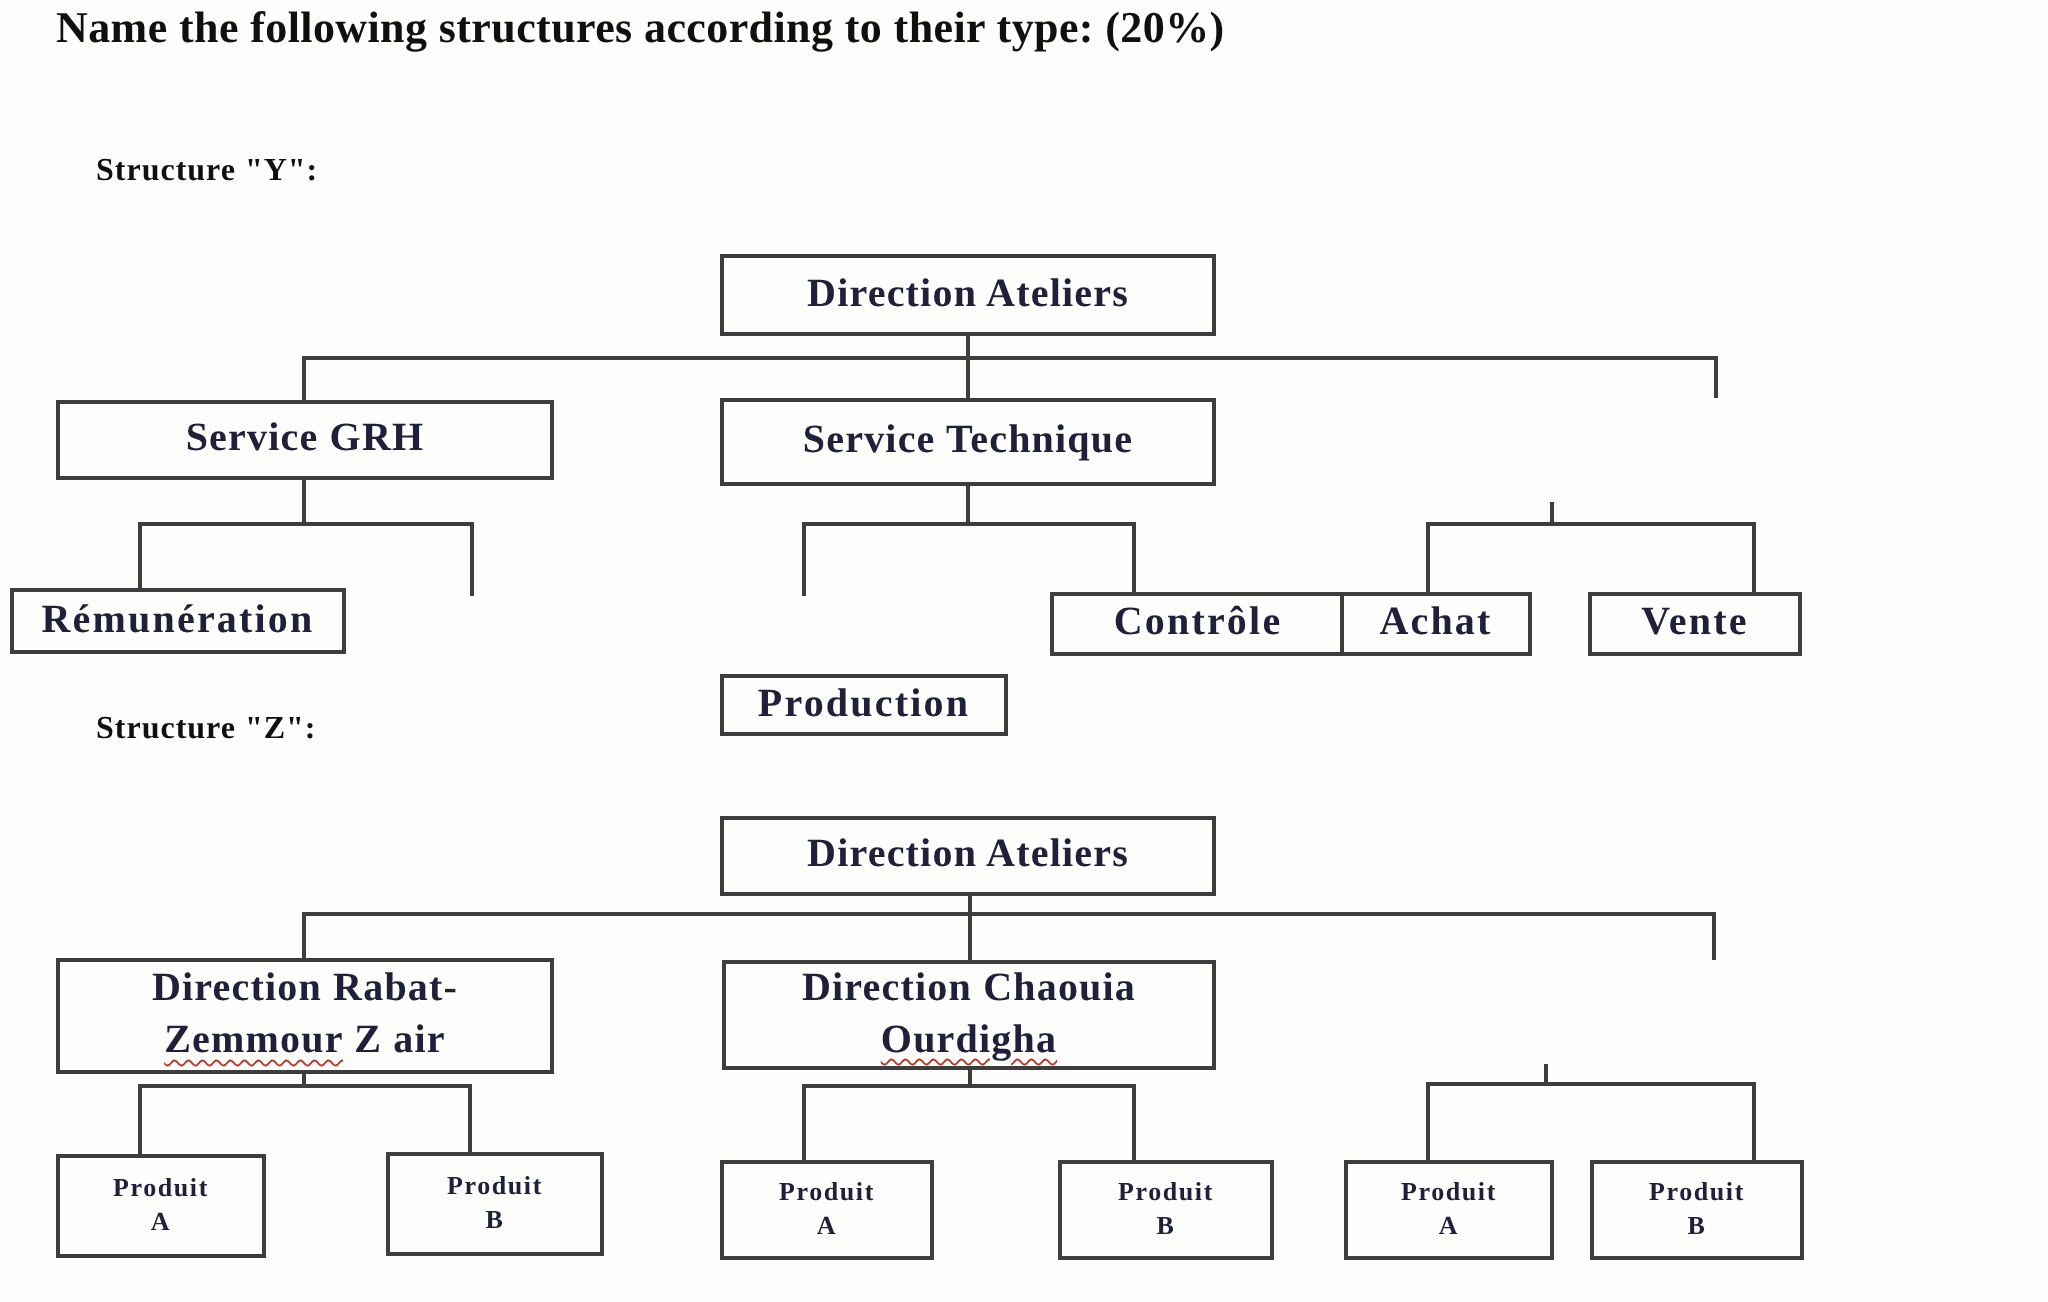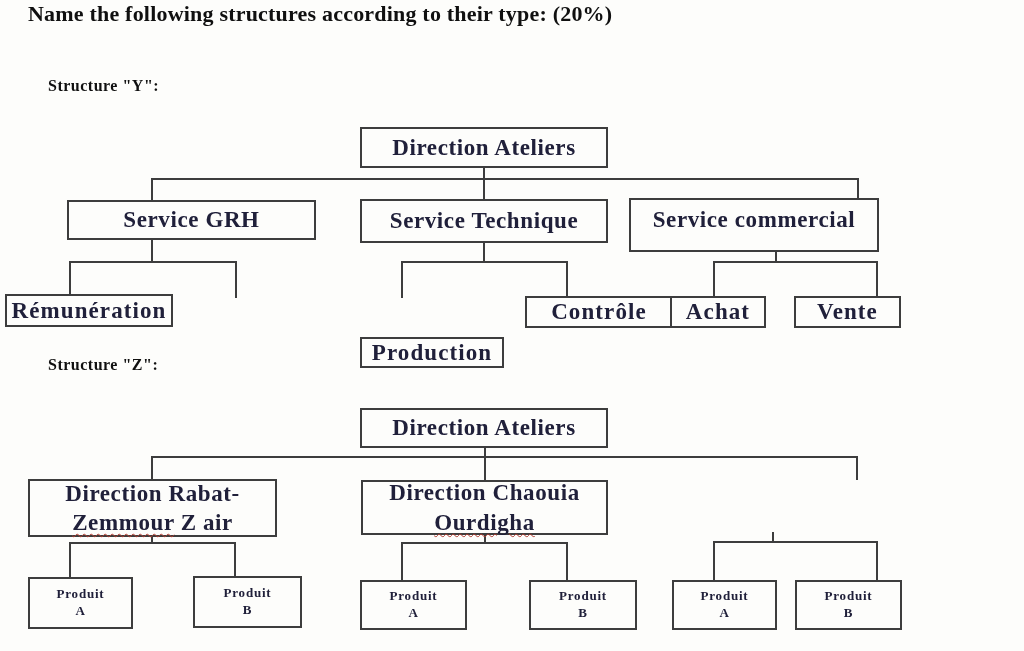--- a/index.html
+++ b/index.html
@@ -18,21 +18,21 @@
     position:absolute;font-size:16px;font-weight:700;
     color:var(--title-text);letter-spacing:0.5px;white-space:nowrap;
   }
   .connectors{position:absolute;left:0;top:0;}
   .connectors line{stroke:var(--box-border);stroke-width:2;shape-rendering:crispEdges;}
   .node{
     position:absolute;box-sizing:border-box;
     border:2px solid var(--box-border);background:#fdfdfb;
     display:flex;flex-direction:column;align-items:center;justify-content:center;
     text-align:center;color:var(--box-text);
-    font-size:23px;font-weight:600;letter-spacing:0.6px;line-height:1.28;
+    font-size:20px;font-weight:600;letter-spacing:0.6px;line-height:1.28;
   }
   .node.top-align{justify-content:flex-start;padding-top:5px;}
   .node.leaf-y{font-weight:700;letter-spacing:1.1px;}
   .node.leaf-z{font-size:13px;font-weight:700;letter-spacing:0.8px;line-height:1.3;}
   .ln{display:block;}
   .squiggle{
     text-decoration:underline;
     text-decoration-style:wavy;
     text-decoration-color:var(--spellcheck-underline);
     text-decoration-thickness:1px;
@@ -87,28 +87,25 @@
       <line x1="713" y1="542" x2="878" y2="542"></line>
       <line x1="714" y1="541" x2="714" y2="581"></line>
       <line x1="877" y1="541" x2="877" y2="581"></line>
     </g>
   </svg>
 
   <div class="node" style="left:360px;top:127px;width:248px;height:41px;">
     <span>Direction Ateliers</span>
   </div>
 
-  <div class="node" style="left:28px;top:200px;width:249px;height:40px;margin-left:39px;">
+  <div class="node" style="left:28px;top:200px;width:249px;height:40px;">
     <span>Service GRH</span>
   </div>
   <div class="node" style="left:360px;top:199px;width:248px;height:44px;">
     <span>Service Technique</span>
-  </div>
-  <div class="node top-align" style="left:629px;top:198px;width:250px;height:54px;">
-    <span>Service commercial</span>
   </div>
 
   <div class="node leaf-y" style="left:5px;top:294px;width:168px;height:33px;">
     <span>Rémunération</span>
   </div>
   <div class="node leaf-y" style="left:360px;top:297px;width:144px;height:31px;margin-top:40px;">
     <span>Production</span>
   </div>
   <div class="node leaf-y" style="left:525px;top:296px;width:148px;height:32px;">
     <span>Contrôle</span>

